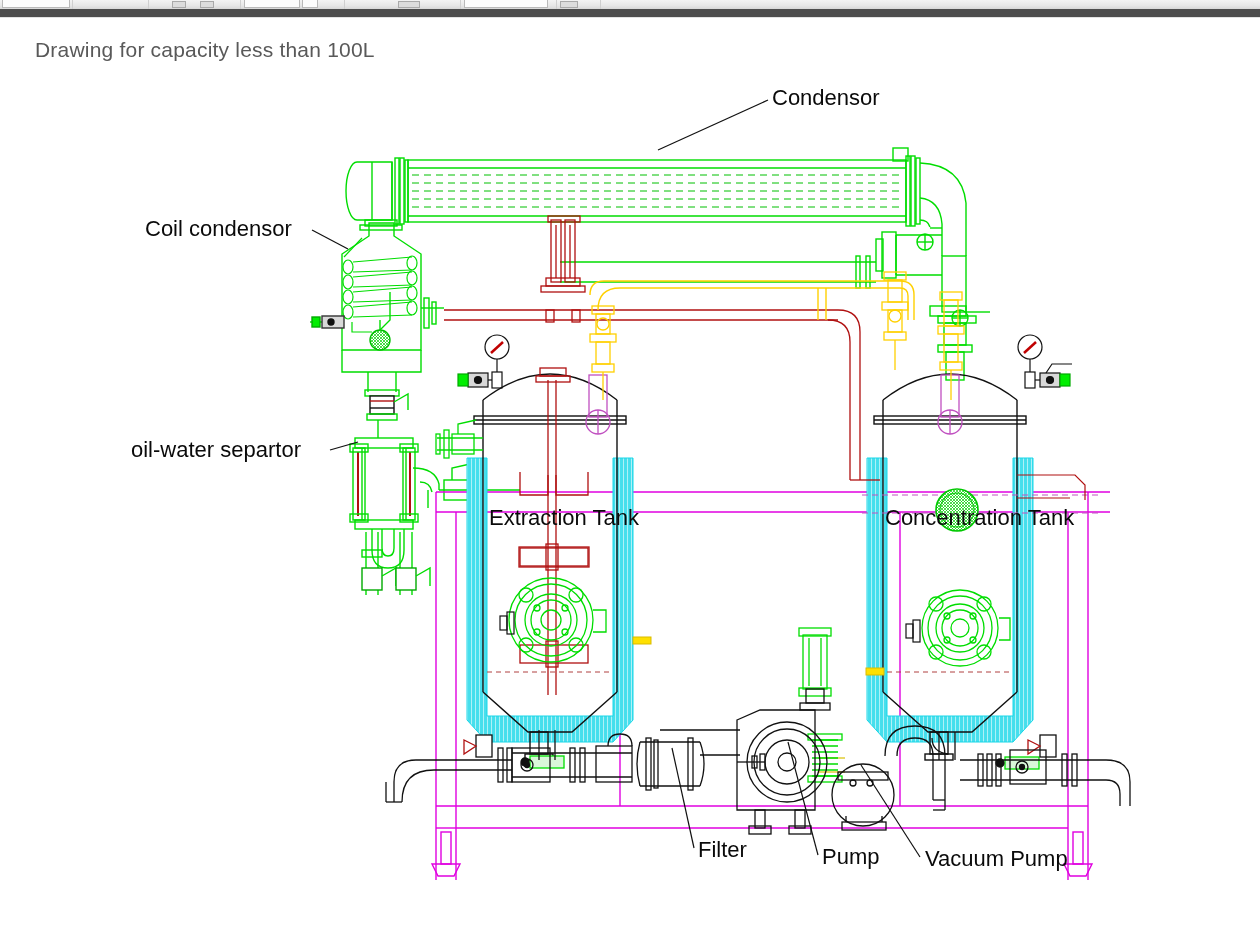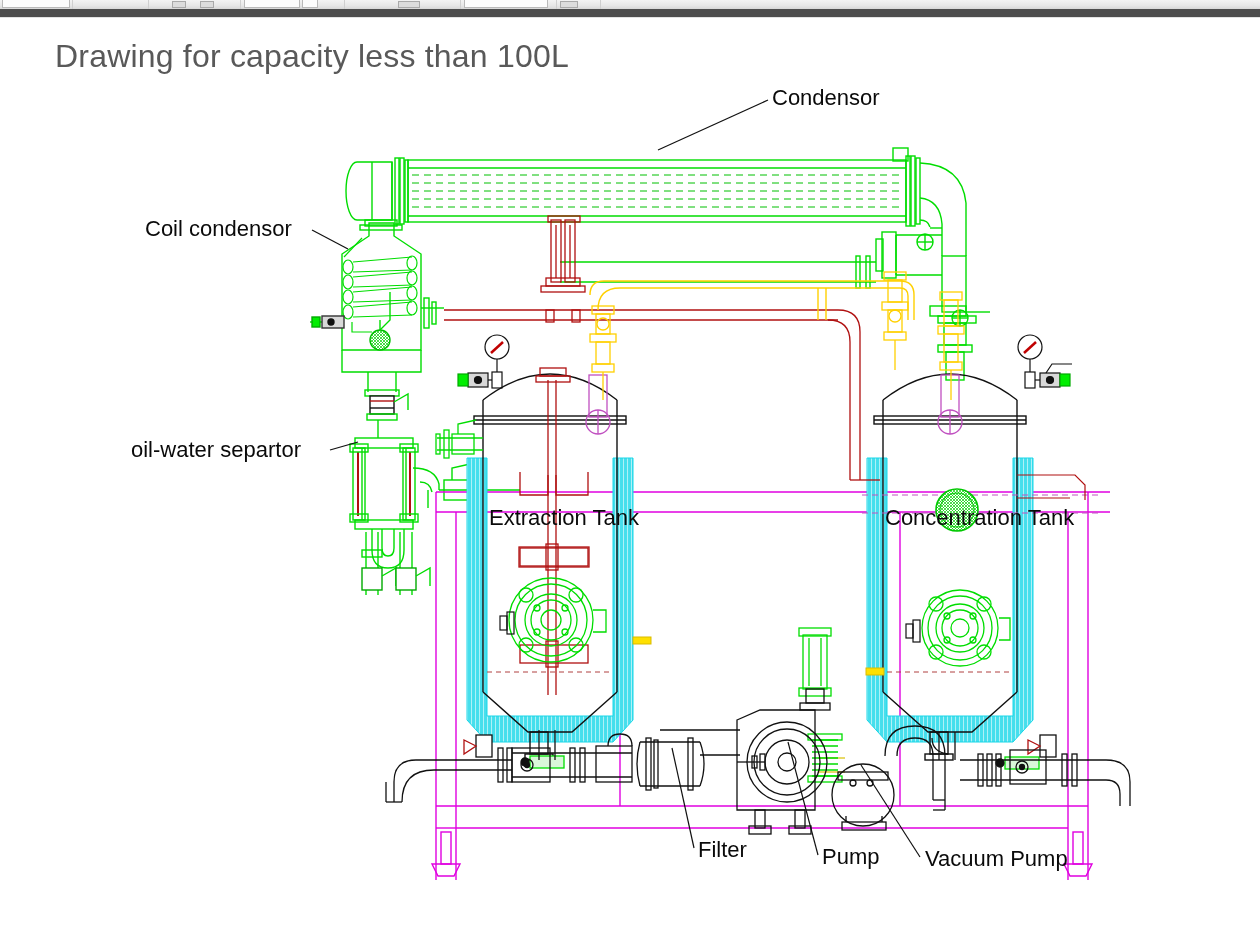--- a/index.html
+++ b/index.html
@@ -15,22 +15,22 @@
             border:1px solid #b9b9b9;border-top:none;box-sizing:border-box;}
   .rib-sep{position:absolute;top:0;height:9px;width:1px;background:#cfcfcf;}
   .rib-btn{position:absolute;top:1px;height:7px;background:#dcdcdc;
            border:1px solid #a9a9a9;box-sizing:border-box;}
   .darkbar{position:absolute;left:0;top:9px;width:1260px;height:8px;
            background:#4d4d4d;}
   .thinline{position:absolute;left:0;top:17px;width:1260px;height:1px;
             background:#e2e2e2;}
 
   
-  .title{position:absolute;left:35px;top:38px;font-size:32px;color:#595959;
-         letter-spacing:.2px;white-space:nowrap;margin-left:20px;}
+  .title{position:absolute;left:35px;top:38px;font-size:21px;color:#595959;
+         letter-spacing:.2px;white-space:nowrap;}
 
   
   #cad{position:absolute;left:0;top:20px;width:1260px;height:931px;}
 
   .lbl{font-family:"Liberation Sans","DejaVu Sans",sans-serif;fill:#0a0a0a;}
 </style>
 </head>
 <body>
 
 <div id="app">

